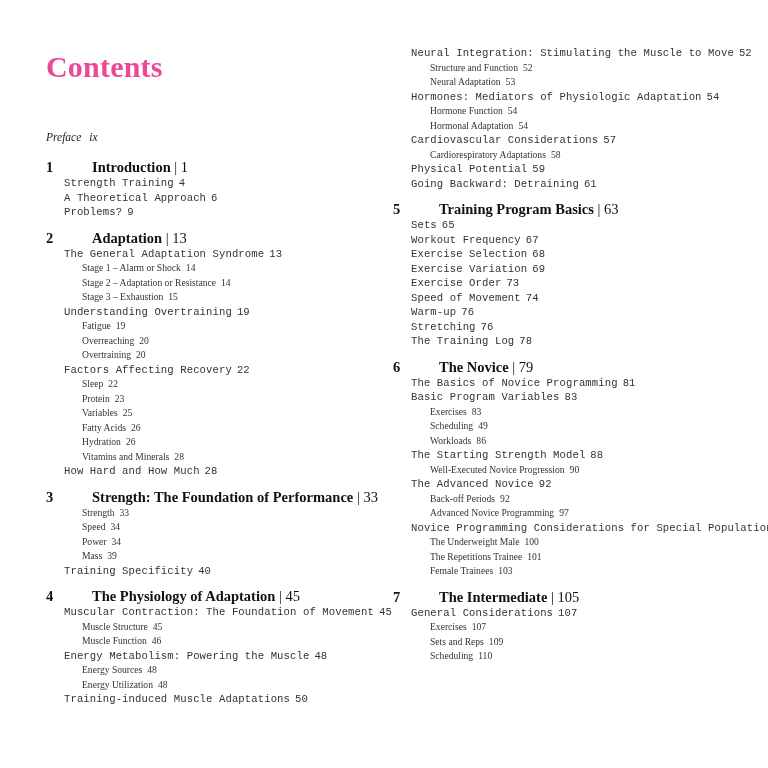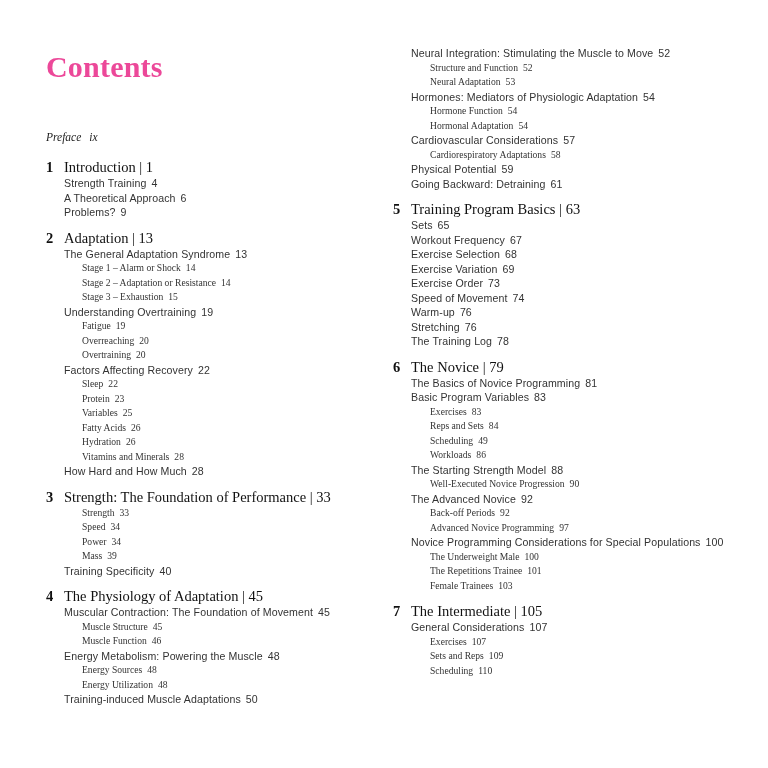--- a/index.html
+++ b/index.html
@@ -5,24 +5,24 @@
   html, body { margin: 0; padding: 0; background: #ffffff; }
   body { width: 768px; height: 768px; position: relative; overflow: hidden; font-family: "DejaVu Serif", "Liberation Serif", serif; color: #1a1a1a; }
   .title { position: absolute; left: 46px; top: 50px; font-family: "Liberation Serif", serif; font-weight: bold; font-size: 30px; letter-spacing: 0.2px; color: #ec4899; }
   .preface { position: absolute; left: 46px; top: 131px; font-family: "Liberation Serif", serif; font-style: italic; font-size: 11.5px; color: #222; }
   .col { position: absolute; }
   .col.left { left: 46px; top: 158px; width: 340px; }
   .col.right { left: 393px; top: 46px; width: 360px; }
   .chapter { margin: 0; }
   .chap-head { height: 18px; line-height: 18px; white-space: nowrap; font-family: "Liberation Serif", serif; font-size: 14.5px; color: #111; }
   .chap-num { display: inline-block; width: 18px; font-weight: bold; }
-  .chap-title { font-weight: normal; }
+  .chap-title { font-weight: bold; margin-left: 28px; }
   .chap-sep { font-weight: normal; }
   .chap-page { font-weight: normal; }
-  .l1 { padding-left: 18px; height: 14.5px; line-height: 14.5px; white-space: nowrap; font-family: Liberation Sans, sans-serif; font-size: 10.6px; color: #333; letter-spacing: 0.1px; }
+  .l1 { padding-left: 18px; height: 14.5px; line-height: 14.5px; white-space: nowrap; font-family: Liberation Mono, monospace; font-size: 10.6px; color: #333; letter-spacing: 0.1px; }
   .l2 { padding-left: 36px; height: 14.5px; line-height: 14.5px; white-space: nowrap; font-family: "Liberation Serif", serif; font-size: 9.6px; color: #333; }
   .pg { margin-left: 5px; }
   .gap { height: 9px; }
   .right .l1 { padding-left: 18px; }
   .right .l2 { padding-left: 37px; }
 </style>
 </head>
 <body>
 
 <div class="title">Contents</div>
@@ -102,21 +102,20 @@
       <div class="l1"><span>Warm-up</span><span class="pg">76</span></div>
       <div class="l1"><span>Stretching</span><span class="pg">76</span></div>
       <div class="l1"><span>The Training Log</span><span class="pg">78</span></div>
     </div>
     <div class="gap"></div>
     <div class="chapter">
       <div class="chap-head"><span class="chap-num">6</span><span class="chap-title">The Novice</span><span class="chap-sep"> | </span><span class="chap-page">79</span></div>
       <div class="l1"><span>The Basics of Novice Programming</span><span class="pg">81</span></div>
       <div class="l1"><span>Basic Program Variables</span><span class="pg">83</span></div>
       <div class="l2"><span>Exercises</span><span class="pg">83</span></div>
-      <div class="l2"><span>Reps and Sets</span><span class="pg">84</span></div>
       <div class="l2"><span>Scheduling</span><span class="pg">49</span></div>
       <div class="l2"><span>Workloads</span><span class="pg">86</span></div>
       <div class="l1"><span>The Starting Strength Model</span><span class="pg">88</span></div>
       <div class="l2"><span>Well-Executed Novice Progression</span><span class="pg">90</span></div>
       <div class="l1"><span>The Advanced Novice</span><span class="pg">92</span></div>
       <div class="l2"><span>Back-off Periods</span><span class="pg">92</span></div>
       <div class="l2"><span>Advanced Novice Programming</span><span class="pg">97</span></div>
       <div class="l1"><span>Novice Programming Considerations for Special Populations</span><span class="pg">100</span></div>
       <div class="l2"><span>The Underweight Male</span><span class="pg">100</span></div>
       <div class="l2"><span>The Repetitions Trainee</span><span class="pg">101</span></div>

